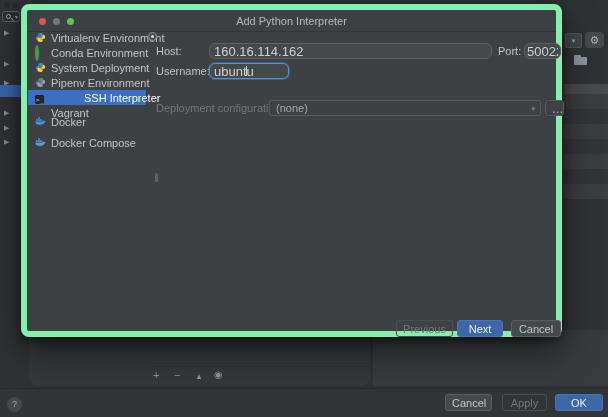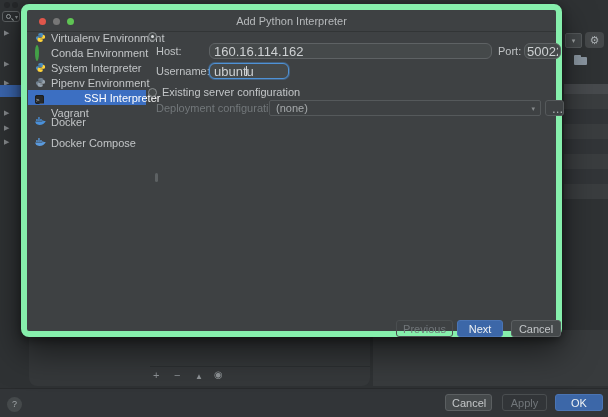--- a/index.html
+++ b/index.html
@@ -152,21 +152,21 @@
       <span>Conda Environment</span>
     </div>
 
     <div class="sidebar-item" style="top:50px;">
       <span class="sb-icon">
         <svg width="11" height="11" viewBox="0 0 12 12">
             <path fill="#4b8bbe" d="M6 1C4 1 3.6 1.9 3.6 2.6V4h2.6v.6H2.6C1.6 4.6 1 5.4 1 6.6s.6 2 1.6 2h1V7.3c0-1 .9-1.6 1.8-1.6h2.4c.8 0 1.4-.6 1.4-1.4V2.6C9.2 1.6 8 1 6 1z"></path>
             <path fill="#ffd43b" d="M6 11c2 0 2.4-.9 2.4-1.6V8H5.8v-.6h3.6c1 0 1.6-.8 1.6-2s-.6-2-1.6-2h-1v1.3c0 1-.9 1.6-1.8 1.6H4.2c-.8 0-1.4.6-1.4 1.4v1.7C2.8 10.4 4 11 6 11z"></path>
           </svg>
       </span>
-      <span>System Interpreter</span>
+      <span>System Deployment</span>
     </div>
 
     <div class="sidebar-item" style="top:65px;">
       <span class="sb-icon">
         <svg width="11" height="11" viewBox="0 0 12 12">
             <path fill="#6f7f8e" d="M6 1C4 1 3.6 1.9 3.6 2.6V4h2.6v.6H2.6C1.6 4.6 1 5.4 1 6.6s.6 2 1.6 2h1V7.3c0-1 .9-1.6 1.8-1.6h2.4c.8 0 1.4-.6 1.4-1.4V2.6C9.2 1.6 8 1 6 1z"></path>
             <path fill="#96a2ad" d="M6 11c2 0 2.4-.9 2.4-1.6V8H5.8v-.6h3.6c1 0 1.6-.8 1.6-2s-.6-2-1.6-2h-1v1.3c0 1-.9 1.6-1.8 1.6H4.2c-.8 0-1.4.6-1.4 1.4v1.7C2.8 10.4 4 11 6 11z"></path>
           </svg>
       </span>
       <span>Pipenv Environment</span>
@@ -220,24 +220,20 @@
 
     <span class="flabel" style="left:129px;top:33px;">Host:</span>
     <input class="field" style="left: 182px; top: 33px; width: 283px;" value="160.16.114.162">
     <span class="flabel" style="left:471px;top:33px;">Port:</span>
     <input class="field" style="left: 497px; top: 33px; width: 37px; padding: 0px 2px;" value="50022">
 
     <span class="flabel" style="left:129px;top:53px;">Username:</span>
     <input class="field focus" style="left: 182px; top: 53px; width: 80px;" value="ubuntu">
     <span class="caret" style="left:219px;top:56px;"></span>
 
-    <div class="radio-row" style="left:121px;top:76px;">
-      <span class="radio"></span>
-      <span>Existing server configuration</span>
-    </div>
 
     <span class="flabel dim-label" style="left:129px;top:90px;">Deployment configuration:</span>
     <div class="combo" style="left:242px;top:90px;width:272px;">
       <span>(none)</span>
       <span class="arrow">▾</span>
     </div>
     <button class="browse" style="left:518px;top:90px;">...</button>
 
     <button class="btn btn-disabled" style="left:369px;top:310px;width:57px;">Previous</button>
     <button class="btn btn-blue" style="left:430px;top:310px;width:46px;">Next</button>

